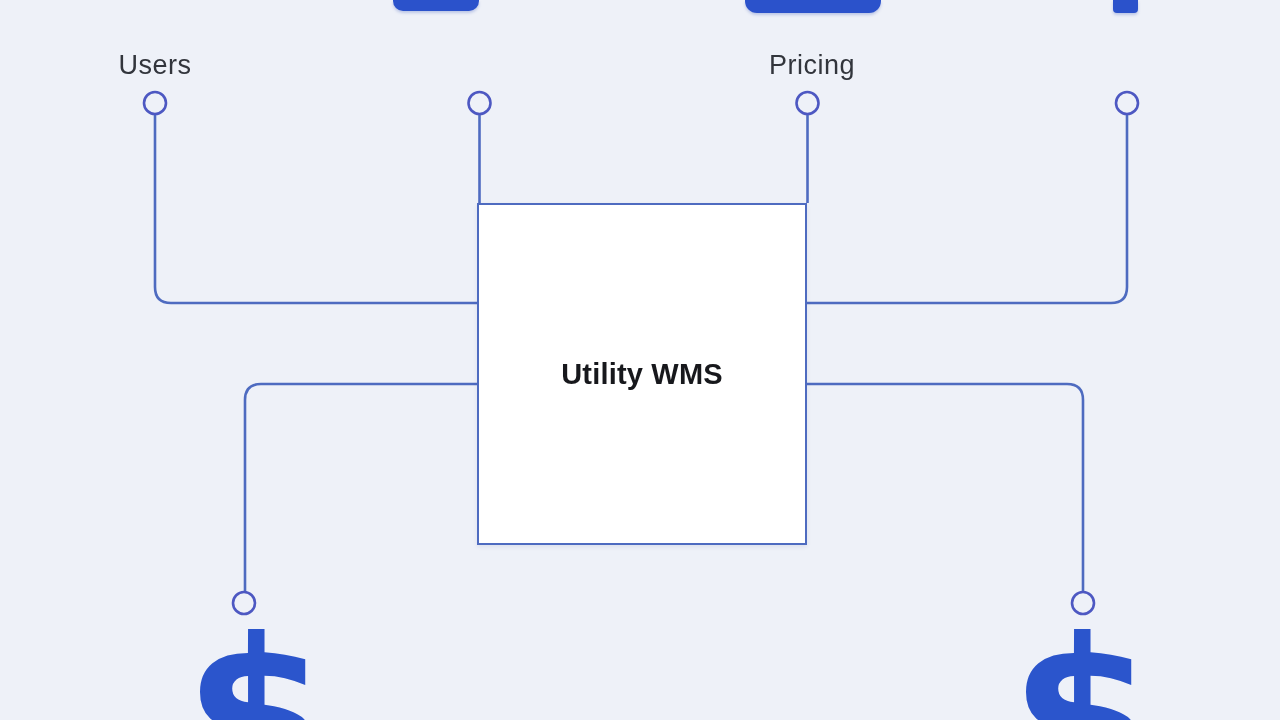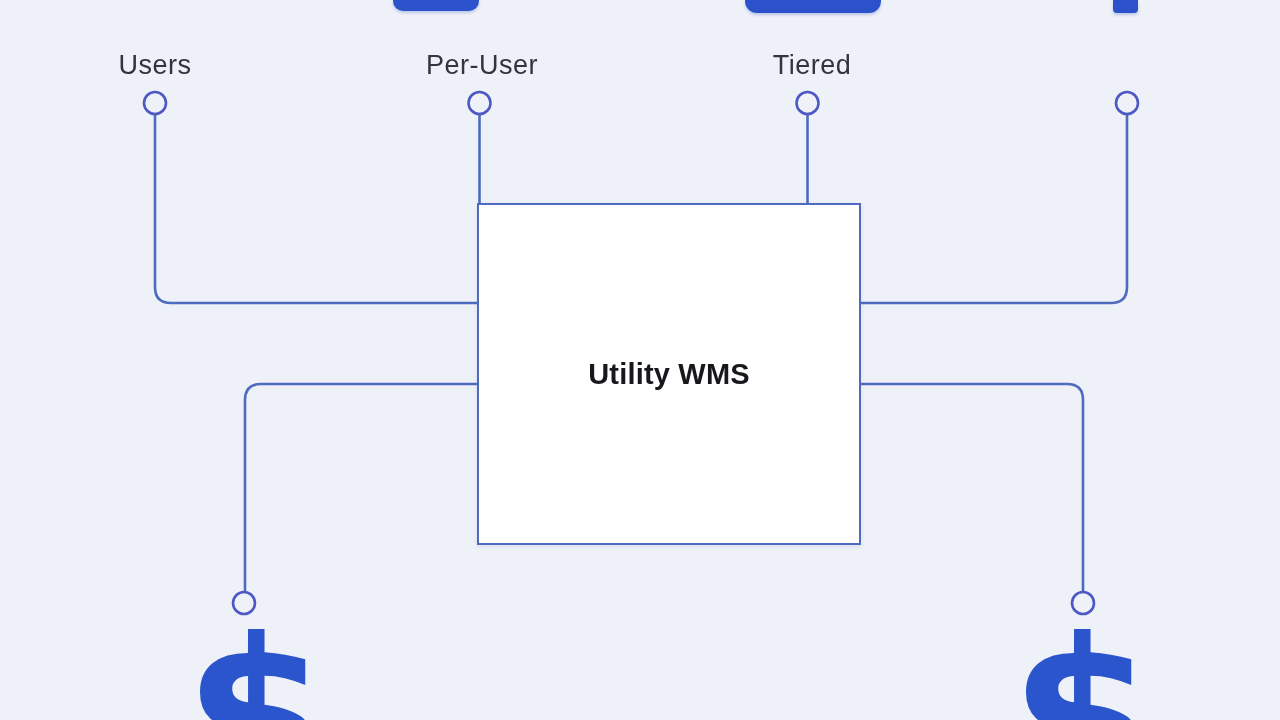--- a/index.html
+++ b/index.html
@@ -32,21 +32,21 @@
 
   .top-shape{
     position:absolute;top:0;background:var(--accent-blue);
     box-shadow:0 2px 3px rgba(40,70,180,0.25);
   }
   .top-shape.s1{left:393px;width:86px;height:11px;border-radius:0 0 10px 10px;}
   .top-shape.s2{left:745px;width:136px;height:13px;border-radius:0 0 12px 12px;}
   .top-shape.s3{left:1113px;width:25px;height:13px;border-radius:0 0 4px 4px;}
 
   .center-box{
-    position:absolute;left:477px;top:203px;width:384px;height:342px;
+    position:absolute;left:477px;top:203px;width:330px;height:342px;
     background:var(--box-fill);
     border:2.5px solid var(--connector);
     box-sizing:border-box;
     display:flex;flex-direction:column;align-items:center;justify-content:center;
     box-shadow:0 2px 4px rgba(60,80,150,0.10);
   }
   .center-box .title-line{
     font-size:29px;font-weight:700;color:var(--title-text);
     line-height:38px;letter-spacing:0.2px;text-align:center;
   }
@@ -64,22 +64,21 @@
 </head>
 <body>
 
 <div class="canvas">
 
   <div class="top-shape s1"></div>
   <div class="top-shape s2"></div>
   <div class="top-shape s3"></div>
 
   <div class="node-label" style="left:155px;">Users</div>
-  <div class="node-label" style="left:482px;">Per-User</div>
-  <div class="node-label" style="left:812px;">Tiered</div>
+  <div class="node-label" style="left:812px;">Pricing</div>
 
   <svg class="wires" viewBox="0 0 1280 720">
     <path d="M155 114 V287 Q155 303 171 303 H477"></path>
     <path d="M479.5 114 V203"></path>
     <path d="M807.5 114 V203"></path>
     <path d="M1127 114 V287 Q1127 303 1111 303 H807"></path>
     <path d="M477 384 H261 Q245 384 245 400 V592"></path>
     <path d="M807 384 H1067 Q1083 384 1083 400 V592"></path>
 
     <circle cx="155" cy="103" r="11"></circle>

